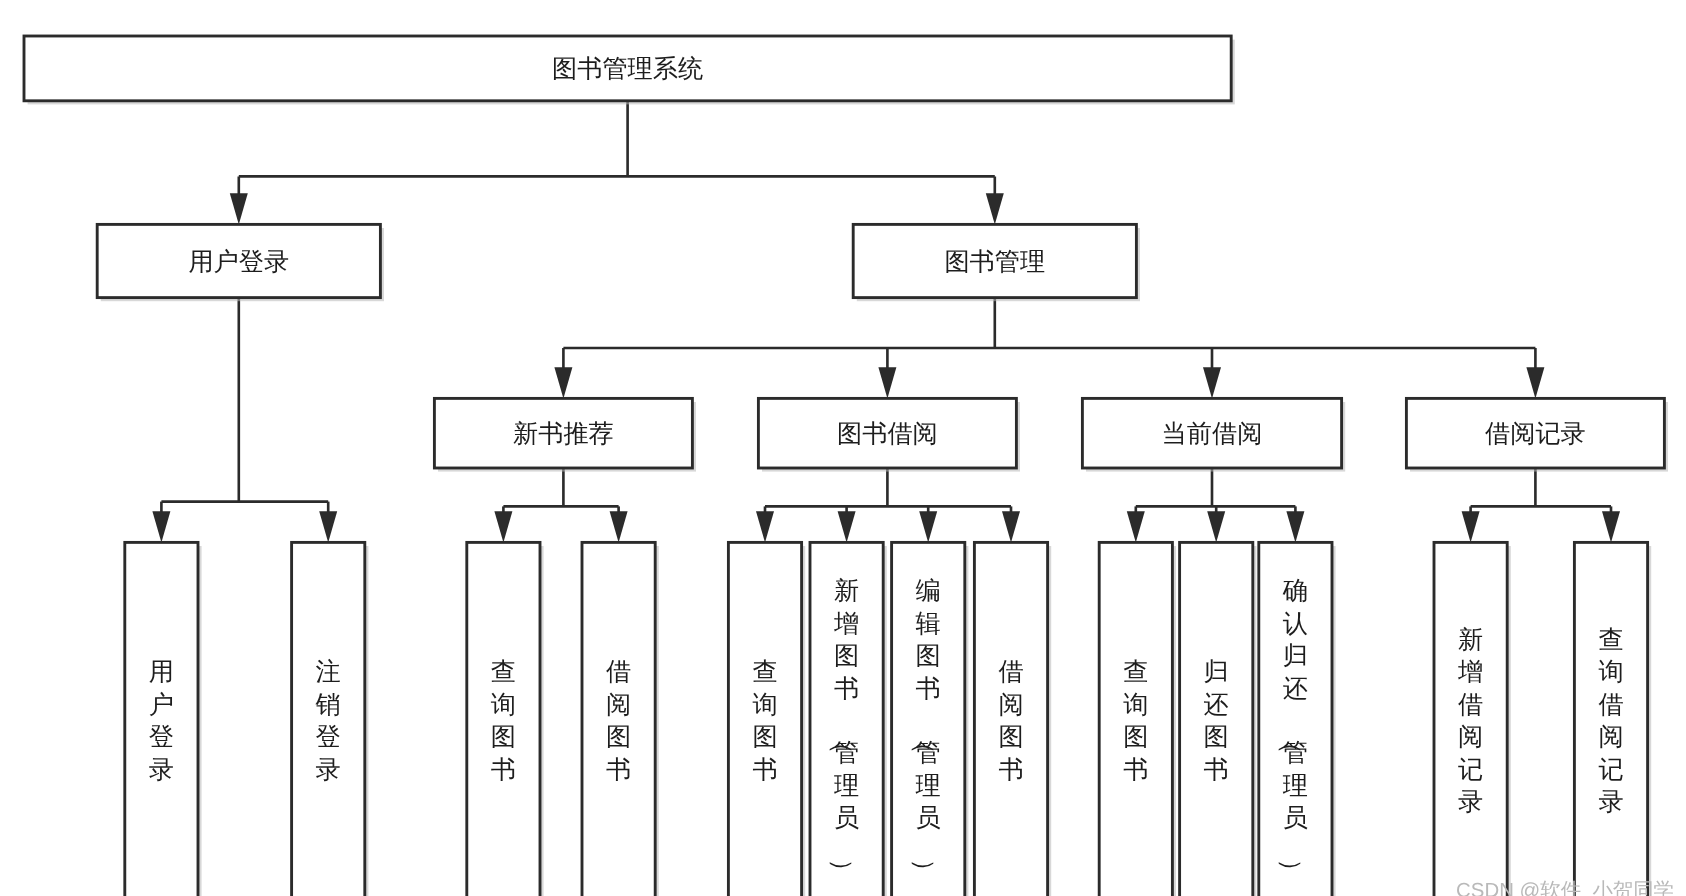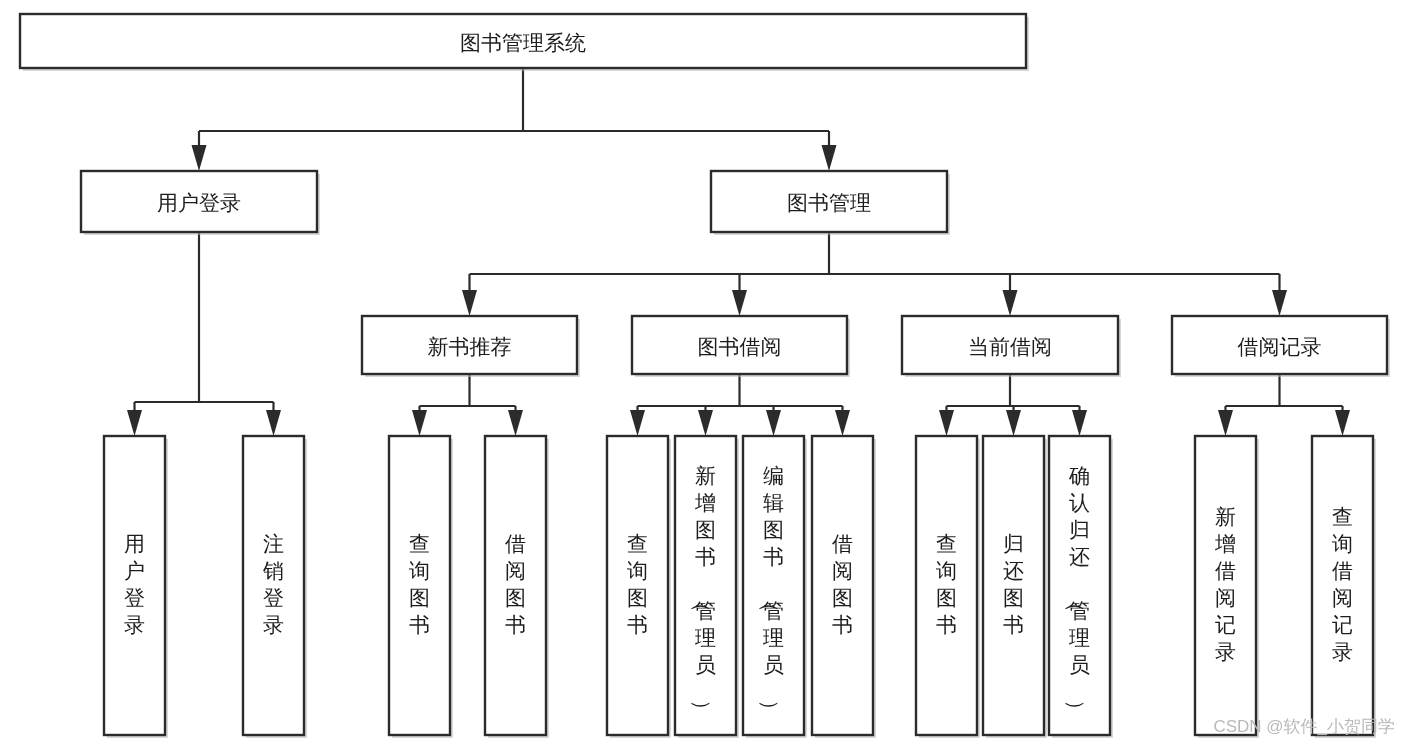--- a/index.html
+++ b/index.html
@@ -11,21 +11,21 @@
   body {
     width: 1405px;
     height: 747px;
     position: relative;
     overflow: hidden;
     font-family: "Liberation Sans", "DejaVu Sans", sans-serif;
   }
   #diagram-root {
     position: absolute;
     left: 0;
-    top: 0;
+    top: 16px;
     width: 1405px;
     height: 532px;
   }
   svg.diagram-canvas {
     display: block;
     width: 1405px;
     height: 747px;
     background: #ffffff;
   }
   .node-box {

